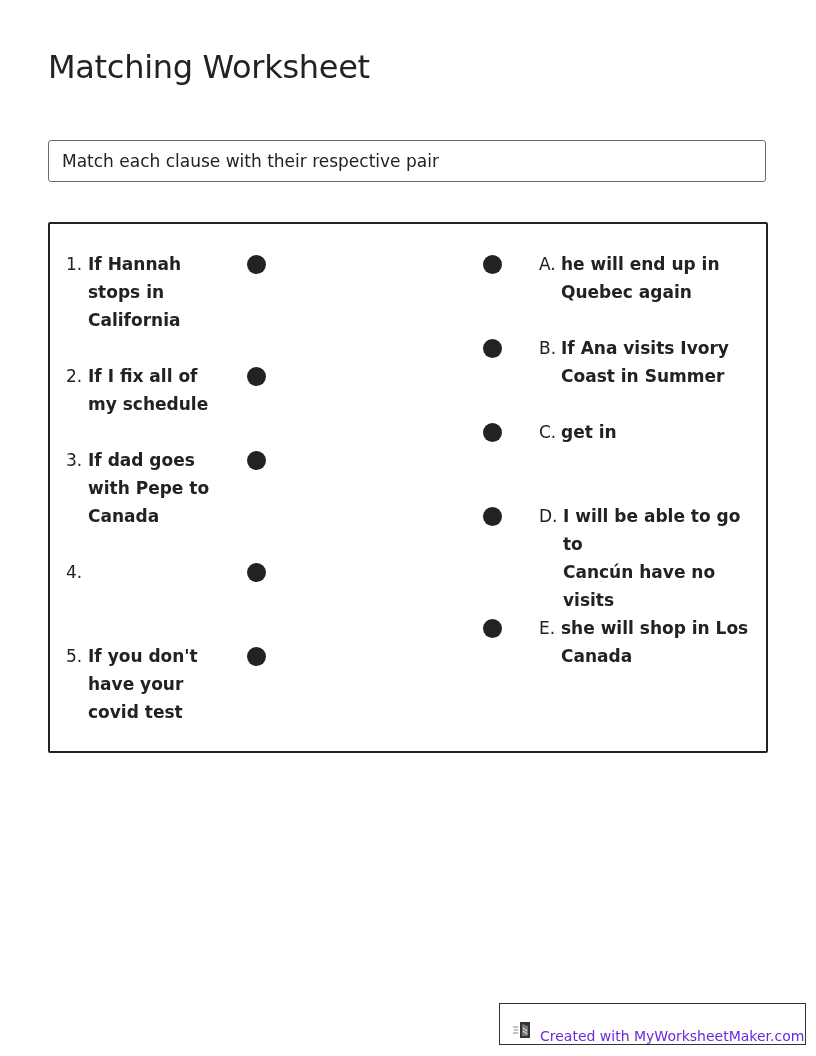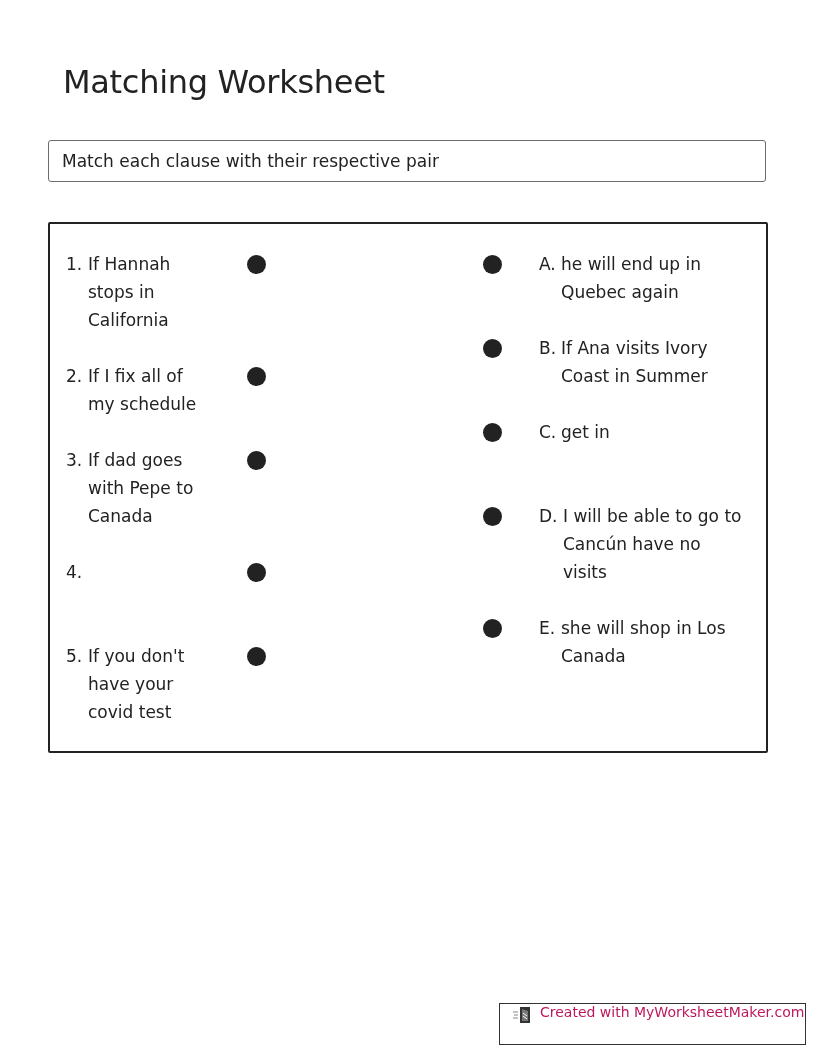--- a/index.html
+++ b/index.html
@@ -2,48 +2,48 @@
 <html><head>
   <meta charset="utf-8">
   <style>
     html, body { margin: 0; padding: 0; background: #ffffff; }
     body {
       width: 816px; height: 1056px; position: relative; overflow: hidden;
       font-family: "DejaVu Sans", sans-serif; color: #222222;
     }
     .title {
       position: absolute; left: 48px; top: 48px;
-      font-size: 32px; font-weight: normal; color: #222222; margin: 15px;
+      font-size: 32px; font-weight: normal; color: #222222; margin: 0;
       letter-spacing: -0.3px;
     }
     .instructions {
       position: absolute; left: 48px; top: 140px; width: 718px; height: 42px;
       border: 1px solid #6b6b6b; border-radius: 3px; box-sizing: border-box;
       padding: 0 13px; display: flex; align-items: center;
       font-size: 17px; color: #222222;
     }
     .match-box {
       position: absolute; left: 48px; top: 222px; width: 720px; height: 531px;
       border: 2px solid #222222; border-radius: 2px; box-sizing: border-box;
     }
     .item {
       position: absolute; font-size: 17px; line-height: 28px; color: #222222;
       display: flex;
     }
     .item .label { display: inline-block; }
-    .item .text { display: inline-block; }
+    .item .text { display: inline-block; font-weight: bold; }
     .dot {
       position: absolute; width: 19px; height: 19px; border-radius: 50%;
       background: #222222;
     }
     .footer {
       position: absolute; left: 499px; top: 1003px; width: 307px; height: 42px;
       border: 1px solid #333333; box-sizing: border-box;
-      display: flex; align-items: flex-start; padding-left: 12px;
-      font-size: 14px; color: #be185d;
+      display: flex; align-items: flex-end; padding-left: 12px;
+      font-size: 14px; color: #6d28d9;
     }
     .footer svg { margin-right: 6px; }
   </style>
 </head>
 <body>
 
 <h1 class="title">Matching Worksheet</h1>
 
 <div class="instructions">
   <span>Match each clause with their respective pair</span>

